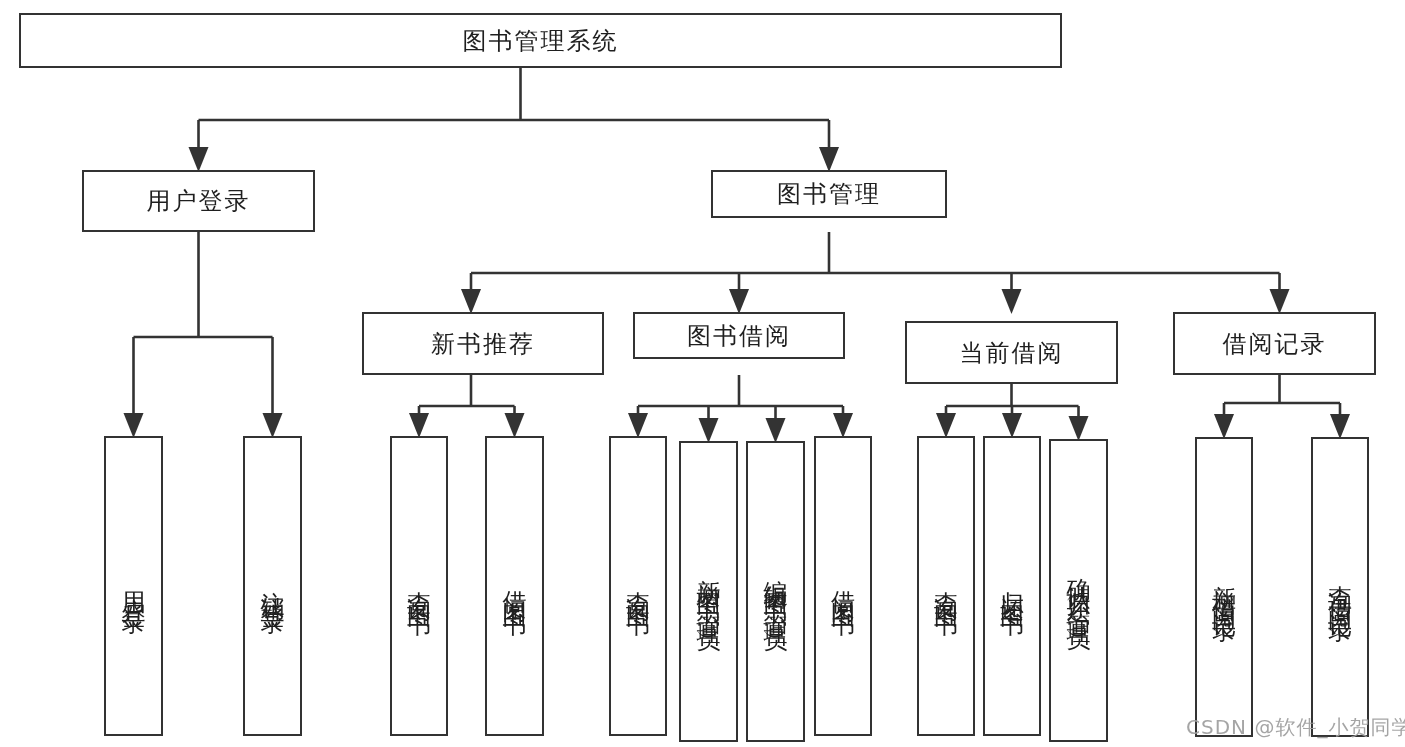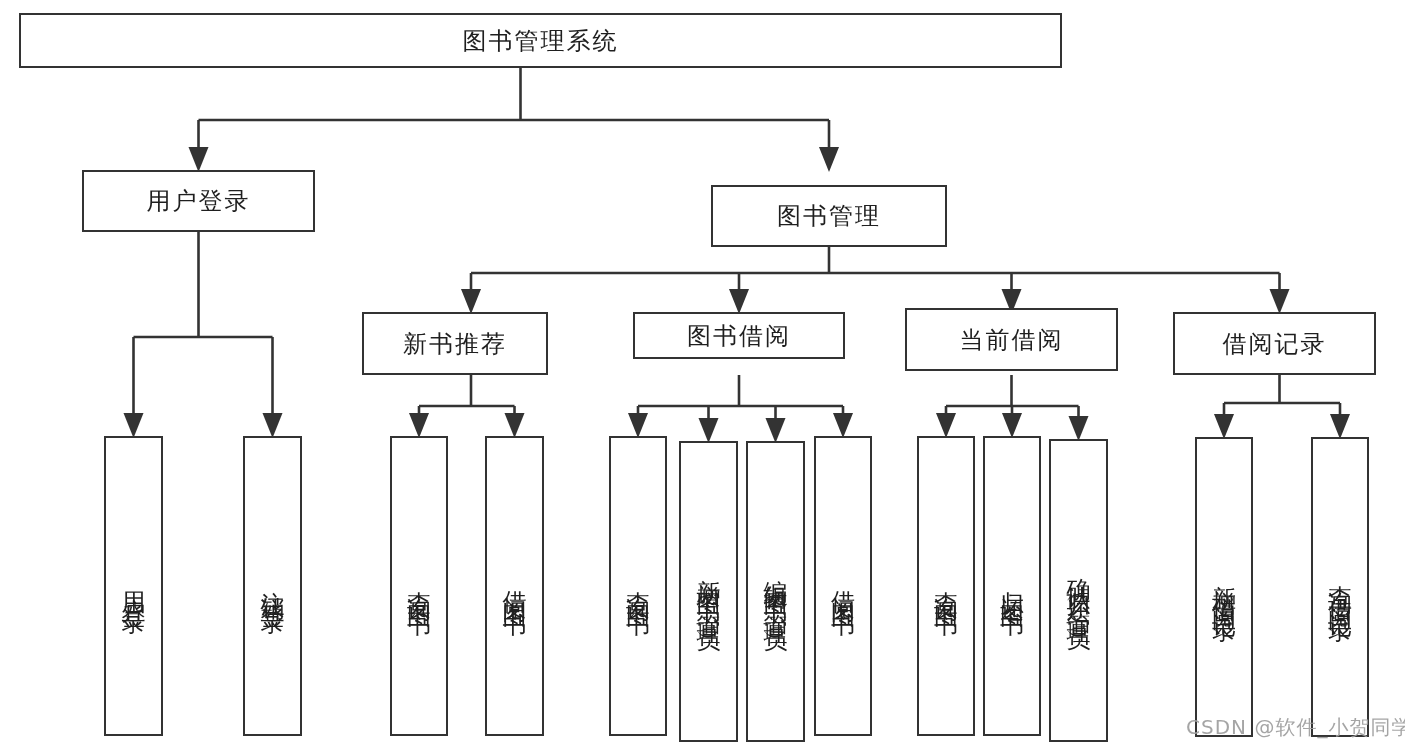--- a/index.html
+++ b/index.html
@@ -103,25 +103,25 @@
       <line x1="1224" y1="403" x2="1340" y2="403" stroke="#333333" stroke-width="2.6"></line>
       <line x1="1224" y1="403" x2="1224" y2="416" stroke="#333333" stroke-width="2.6"></line>
       <polygon points="1214,414 1234,414 1224,439" fill="#333333"></polygon>
       <line x1="1340" y1="403" x2="1340" y2="416" stroke="#333333" stroke-width="2.6"></line>
       <polygon points="1330,414 1350,414 1340,439" fill="#333333"></polygon>
     </svg>
 
   <div class="node h" style="left: 19px; top: 13px; width: 1043px; height: 55px;">图书管理系统</div>
 
   <div class="node h" style="left: 82px; top: 170px; width: 233px; height: 62px;">用户登录</div>
-  <div class="node h" style="left: 711px; top: 185px; width: 236px; height: 62px;">图书管理</div>
+  <div class="node h" style="left: 711px; top: 170px; width: 236px; height: 48px;">图书管理</div>
 
-  <div class="node h" style="left: 362px; top: 312px; width: 186px; height: 63px;">新书推荐</div>
+  <div class="node h" style="left: 362px; top: 312px; width: 242px; height: 63px;">新书推荐</div>
   <div class="node h" style="left: 633px; top: 312px; width: 212px; height: 47px;">图书借阅</div>
-  <div class="node h" style="left: 905px; top: 308px; width: 213px; height: 63px; text-align: center;">当前借阅</div>
+  <div class="node h" style="left: 905px; top: 321px; width: 213px; height: 63px; text-align: center;">当前借阅</div>
   <div class="node h" style="left: 1173px; top: 312px; width: 203px; height: 63px;">借阅记录</div>
 
   <div class="node v" style="left: 104px; top: 436px; width: 59px; height: 300px;">用户登录</div>
   <div class="node v" style="left: 243px; top: 436px; width: 59px; height: 300px;">注销登录</div>
   <div class="node v" style="left: 390px; top: 436px; width: 58px; height: 300px;">查询图书</div>
   <div class="node v" style="left: 485px; top: 436px; width: 59px; height: 300px;">借阅图书</div>
   <div class="node v" style="left: 609px; top: 436px; width: 58px; height: 300px;">查询图书</div>
   <div class="node v" style="left: 679px; top: 441px; width: 59px; height: 301px;">新增图书（管理员）</div>
   <div class="node v" style="left: 746px; top: 441px; width: 59px; height: 301px;">编辑图书（管理员）</div>
   <div class="node v" style="left: 814px; top: 436px; width: 58px; height: 300px;">借阅图书</div>

